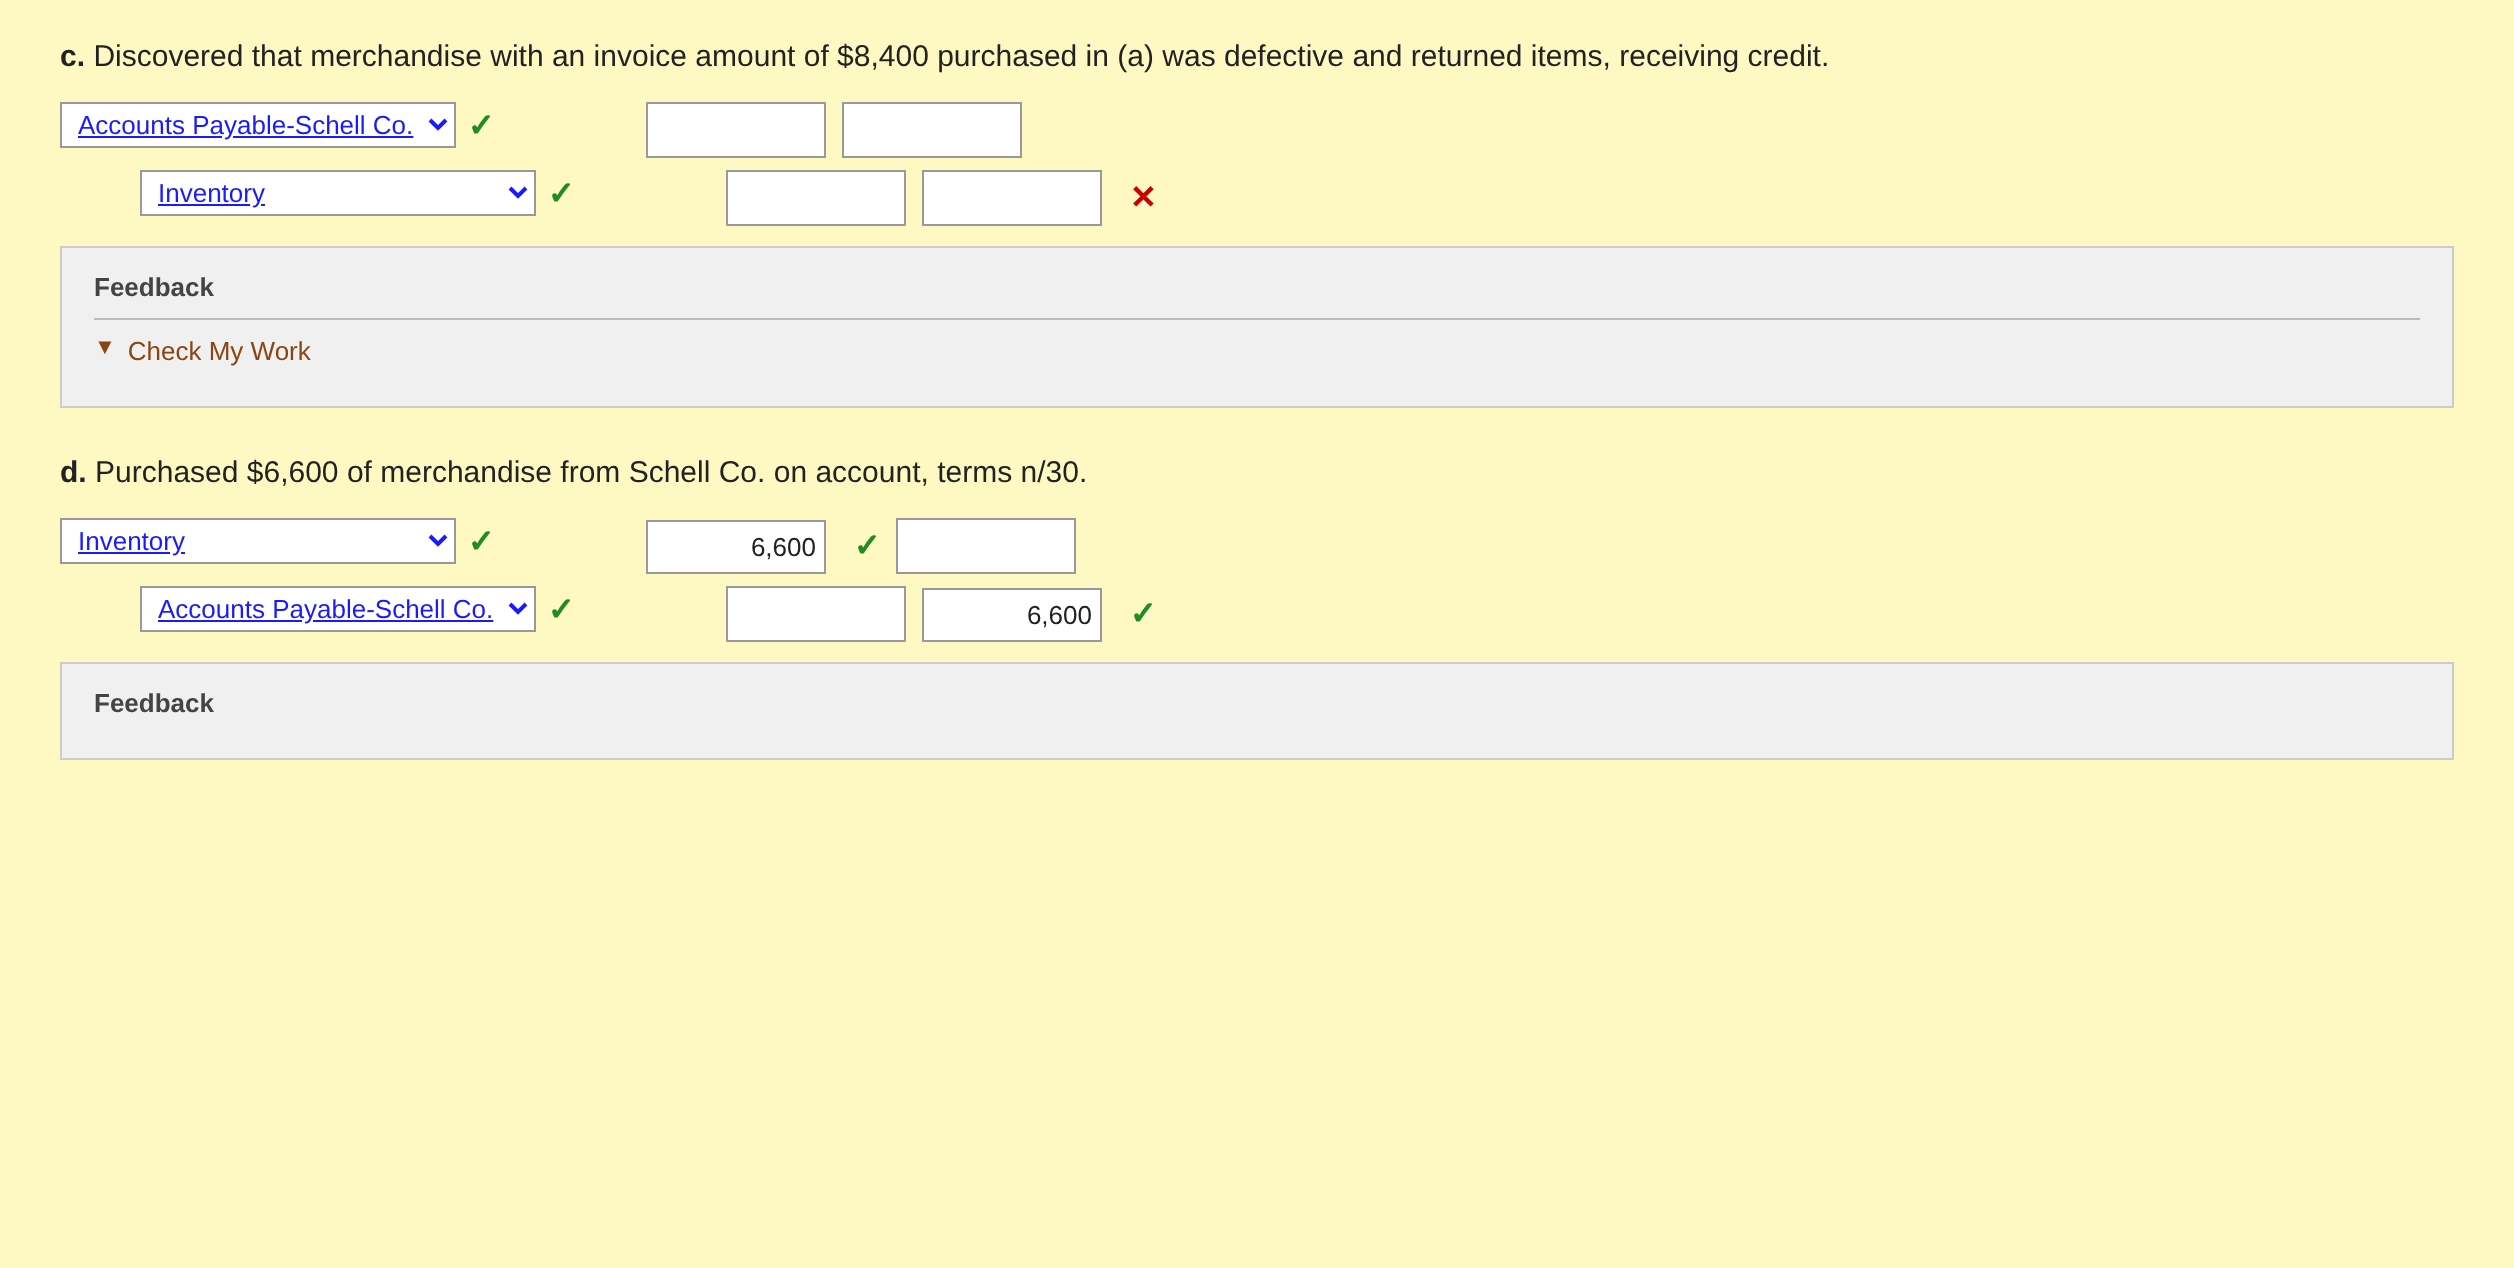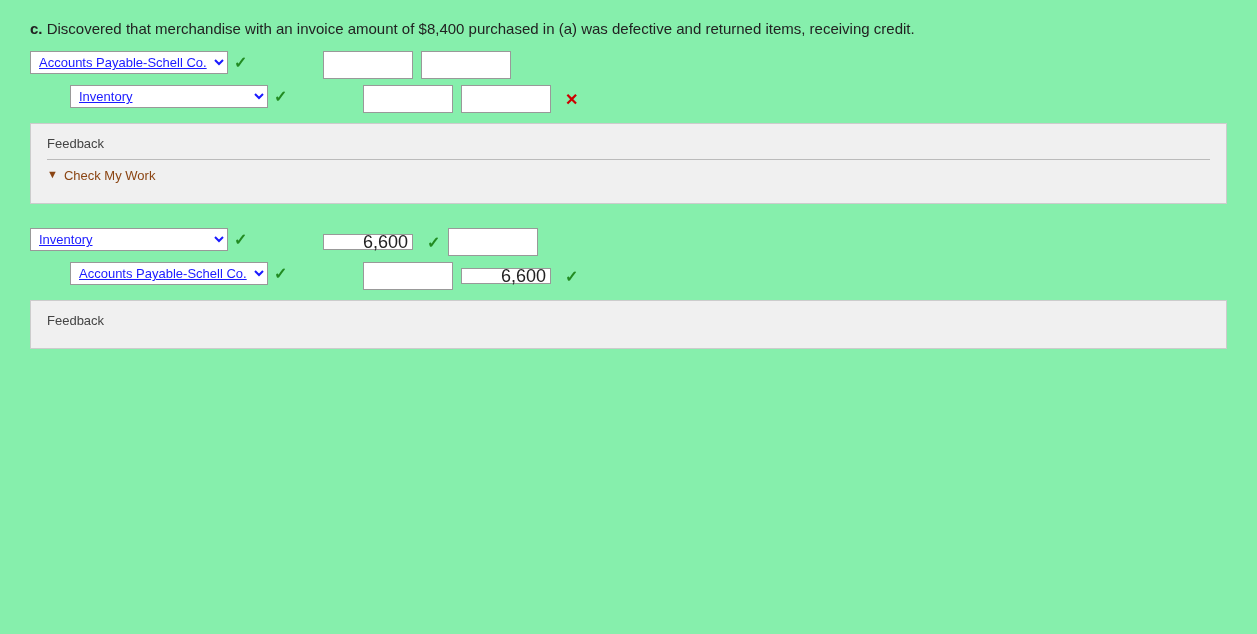--- a/index.html
+++ b/index.html
@@ -5,21 +5,21 @@
     * { box-sizing: border-box; margin: 0; padding: 0; }
     body {
       font-family: Arial, sans-serif;
       font-size: 14px;
       background: #d0d0d0;
       color: #222;
       width: 1257px;
       min-height: 634px;
     }
     .main-container {
-      background: #86efac;
+      background: #fef9c3;
       padding: 20px 30px;
       min-height: 634px;
     }
     .section {
       margin-bottom: 24px;
     }
     .section-title {
       font-size: 15px;
       font-weight: normal;
       margin-bottom: 14px;
@@ -76,38 +76,38 @@
       width: 90px;
       height: 28px;
       padding: 2px 4px;
       font-size: 13px;
       text-align: right;
     }
     .amount-value {
       border: 1px solid #999;
       background: white;
       width: 90px;
-      height: 16px;
+      height: 27px;
       padding: 2px 4px;
-      font-size: 18px;
+      font-size: 13px;
       text-align: right;
       display: flex;
       align-items: center;
       justify-content: flex-end;
     }
     .feedback-section {
       background: #f0f0f0;
       border: 1px solid #ccc;
       padding: 12px 16px;
       margin-top: 8px;
       margin-bottom: 16px;
     }
     .feedback-label {
       font-size: 13px;
-      font-weight: normal;
+      font-weight: bold;
       color: #444;
       margin-bottom: 8px;
     }
     .divider {
       border: none;
       border-top: 1px solid #bbb;
       margin: 8px 0;
     }
     .check-my-work {
       display: flex;
@@ -185,20 +185,24 @@
       <div class="feedback-label">Feedback</div>
       <hr class="divider">
       <div class="check-my-work">
         <span class="triangle-icon">▼</span>
         <span class="check-my-work-label">Check My Work</span>
       </div>
     </div>
   </div>
 
   <div class="section section-d">
+    <p class="section-title">
+      <strong>d.</strong>
+      <span>Purchased $6,600 of merchandise from Schell Co. on account, terms n/30.</span>
+    </p>
 
     <div class="journal-entry">
 
       <div class="entry-row">
         <div class="account-select">
           <select>
             <option>Inventory</option>
             <option>Accounts Payable-Schell Co.</option>
             <option>Cash</option>
           </select>

